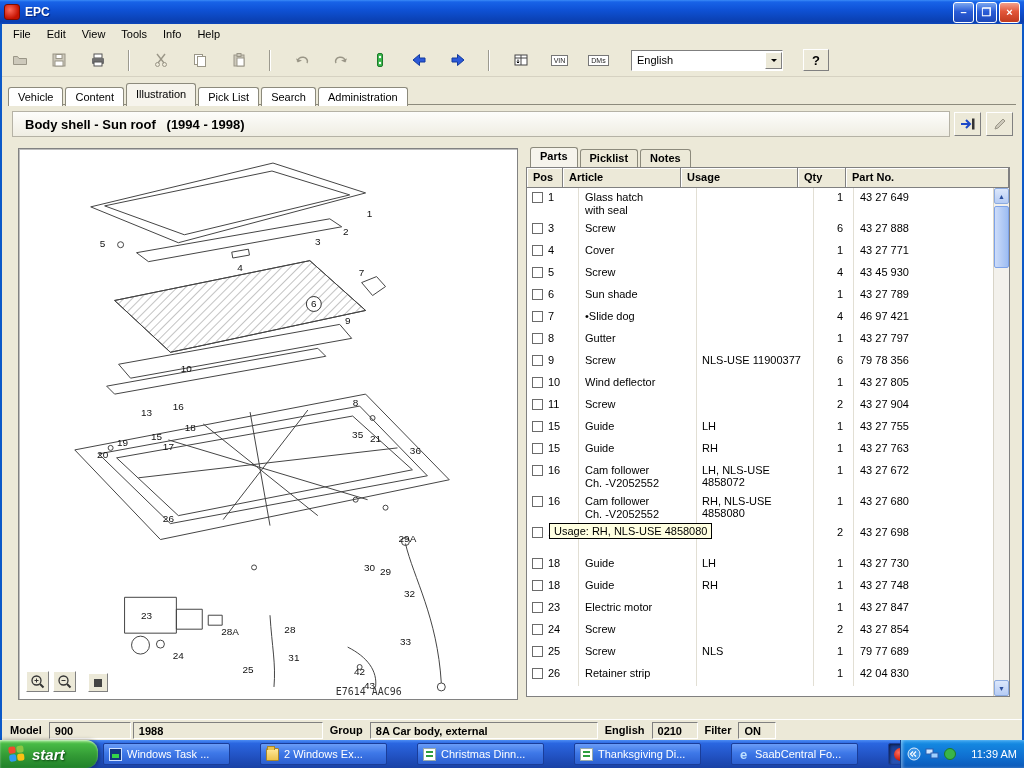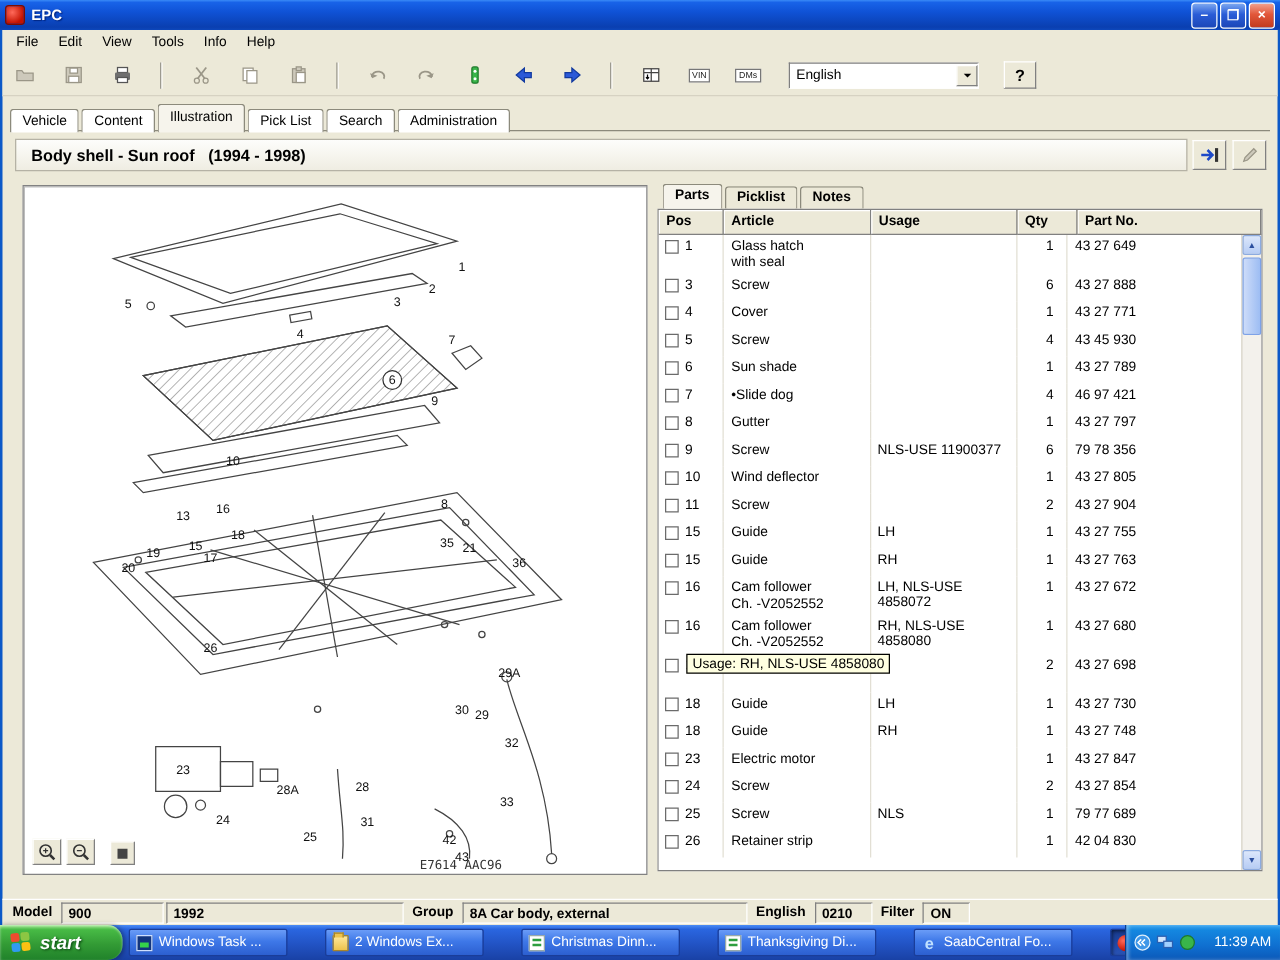--- a/index.html
+++ b/index.html
@@ -72,21 +72,21 @@
   .ptabs { position:absolute; left:528px; top:147px; height:20px;font-weight:bold; }
   .ptab { display:inline-block; padding:2px 9px 3px; border:1px solid #8c8a7c; border-bottom:none;
     background:#ece9d8; margin-right:2px; border-radius:3px 3px 0 0; position:relative; top:2px; }
   .ptab.active { background:#f6f4ec; top:0; padding-bottom:5px; z-index:2; }
 
   .ptable { position:absolute; left:524px; top:167px; width:484px; height:530px;
     background:#fff; border:1px solid #808080; }
   .thead { display:flex; height:20px; background:#ece9d8; }
   .hcell { border-right:1px solid #808080; border-bottom:1px solid #808080;
     box-shadow:inset 1px 1px 0 #fff; font-weight:bold; padding:3px 0 0 6px; }
-  .h-pos{width:52px;} .h-article{width:118px;} .h-usage{width:117px;} .h-qty{width:48px;}
+  .h-pos{width:36px;} .h-article{width:118px;} .h-usage{width:117px;} .h-qty{width:48px;}
   .h-part{flex:1;}
   .tbody { position:absolute; left:0; right:16px; top:20px; bottom:0; overflow:hidden; background:#fff; }
   .trow { position:relative; display:flex; min-height:22px; }
   .trow.tall { min-height:31px; }
   .cell { border-right:1px solid #e2dfd4; padding:3px 3px 0 3px; }
   .c-pos { width:52px; display:flex; gap:5px; }
   .c-article { width:118px; padding-left:6px; }
   .c-usage { width:117px; padding-left:5px; }
   .c-qty { width:40px; text-align:right; padding-right:10px; }
   .c-part { flex:1; border-right:none; padding-left:6px; }
@@ -675,21 +675,21 @@
     <div class="vscroll" data-interactable="true">
       <div class="sbtn up" data-interactable="true">▲</div>
       <div class="sthumb" data-interactable="true"></div>
       <div class="sbtn down" data-interactable="true">▼</div>
     </div>
   </div>
 
   <div class="statusbar" data-interactable="false">
     <span class="slabel" data-interactable="false">Model</span>
     <span class="sval sv-model" data-interactable="false">900</span>
-    <span class="sval sv-year" data-interactable="false">1992</span>
+    <span class="sval sv-year" data-interactable="false">1988</span>
     <span class="slabel" data-interactable="false">Group</span>
     <span class="sval sv-group" data-interactable="false">8A Car body, external</span>
     <span class="slabel" data-interactable="false">English</span>
     <span class="sval sv-section" data-interactable="false">0210</span>
     <span class="slabel" data-interactable="false">Filter</span>
     <span class="sval sv-filter" data-interactable="false">ON</span>
   </div>
 </div>
 
 <div class="taskbar" data-interactable="false">

